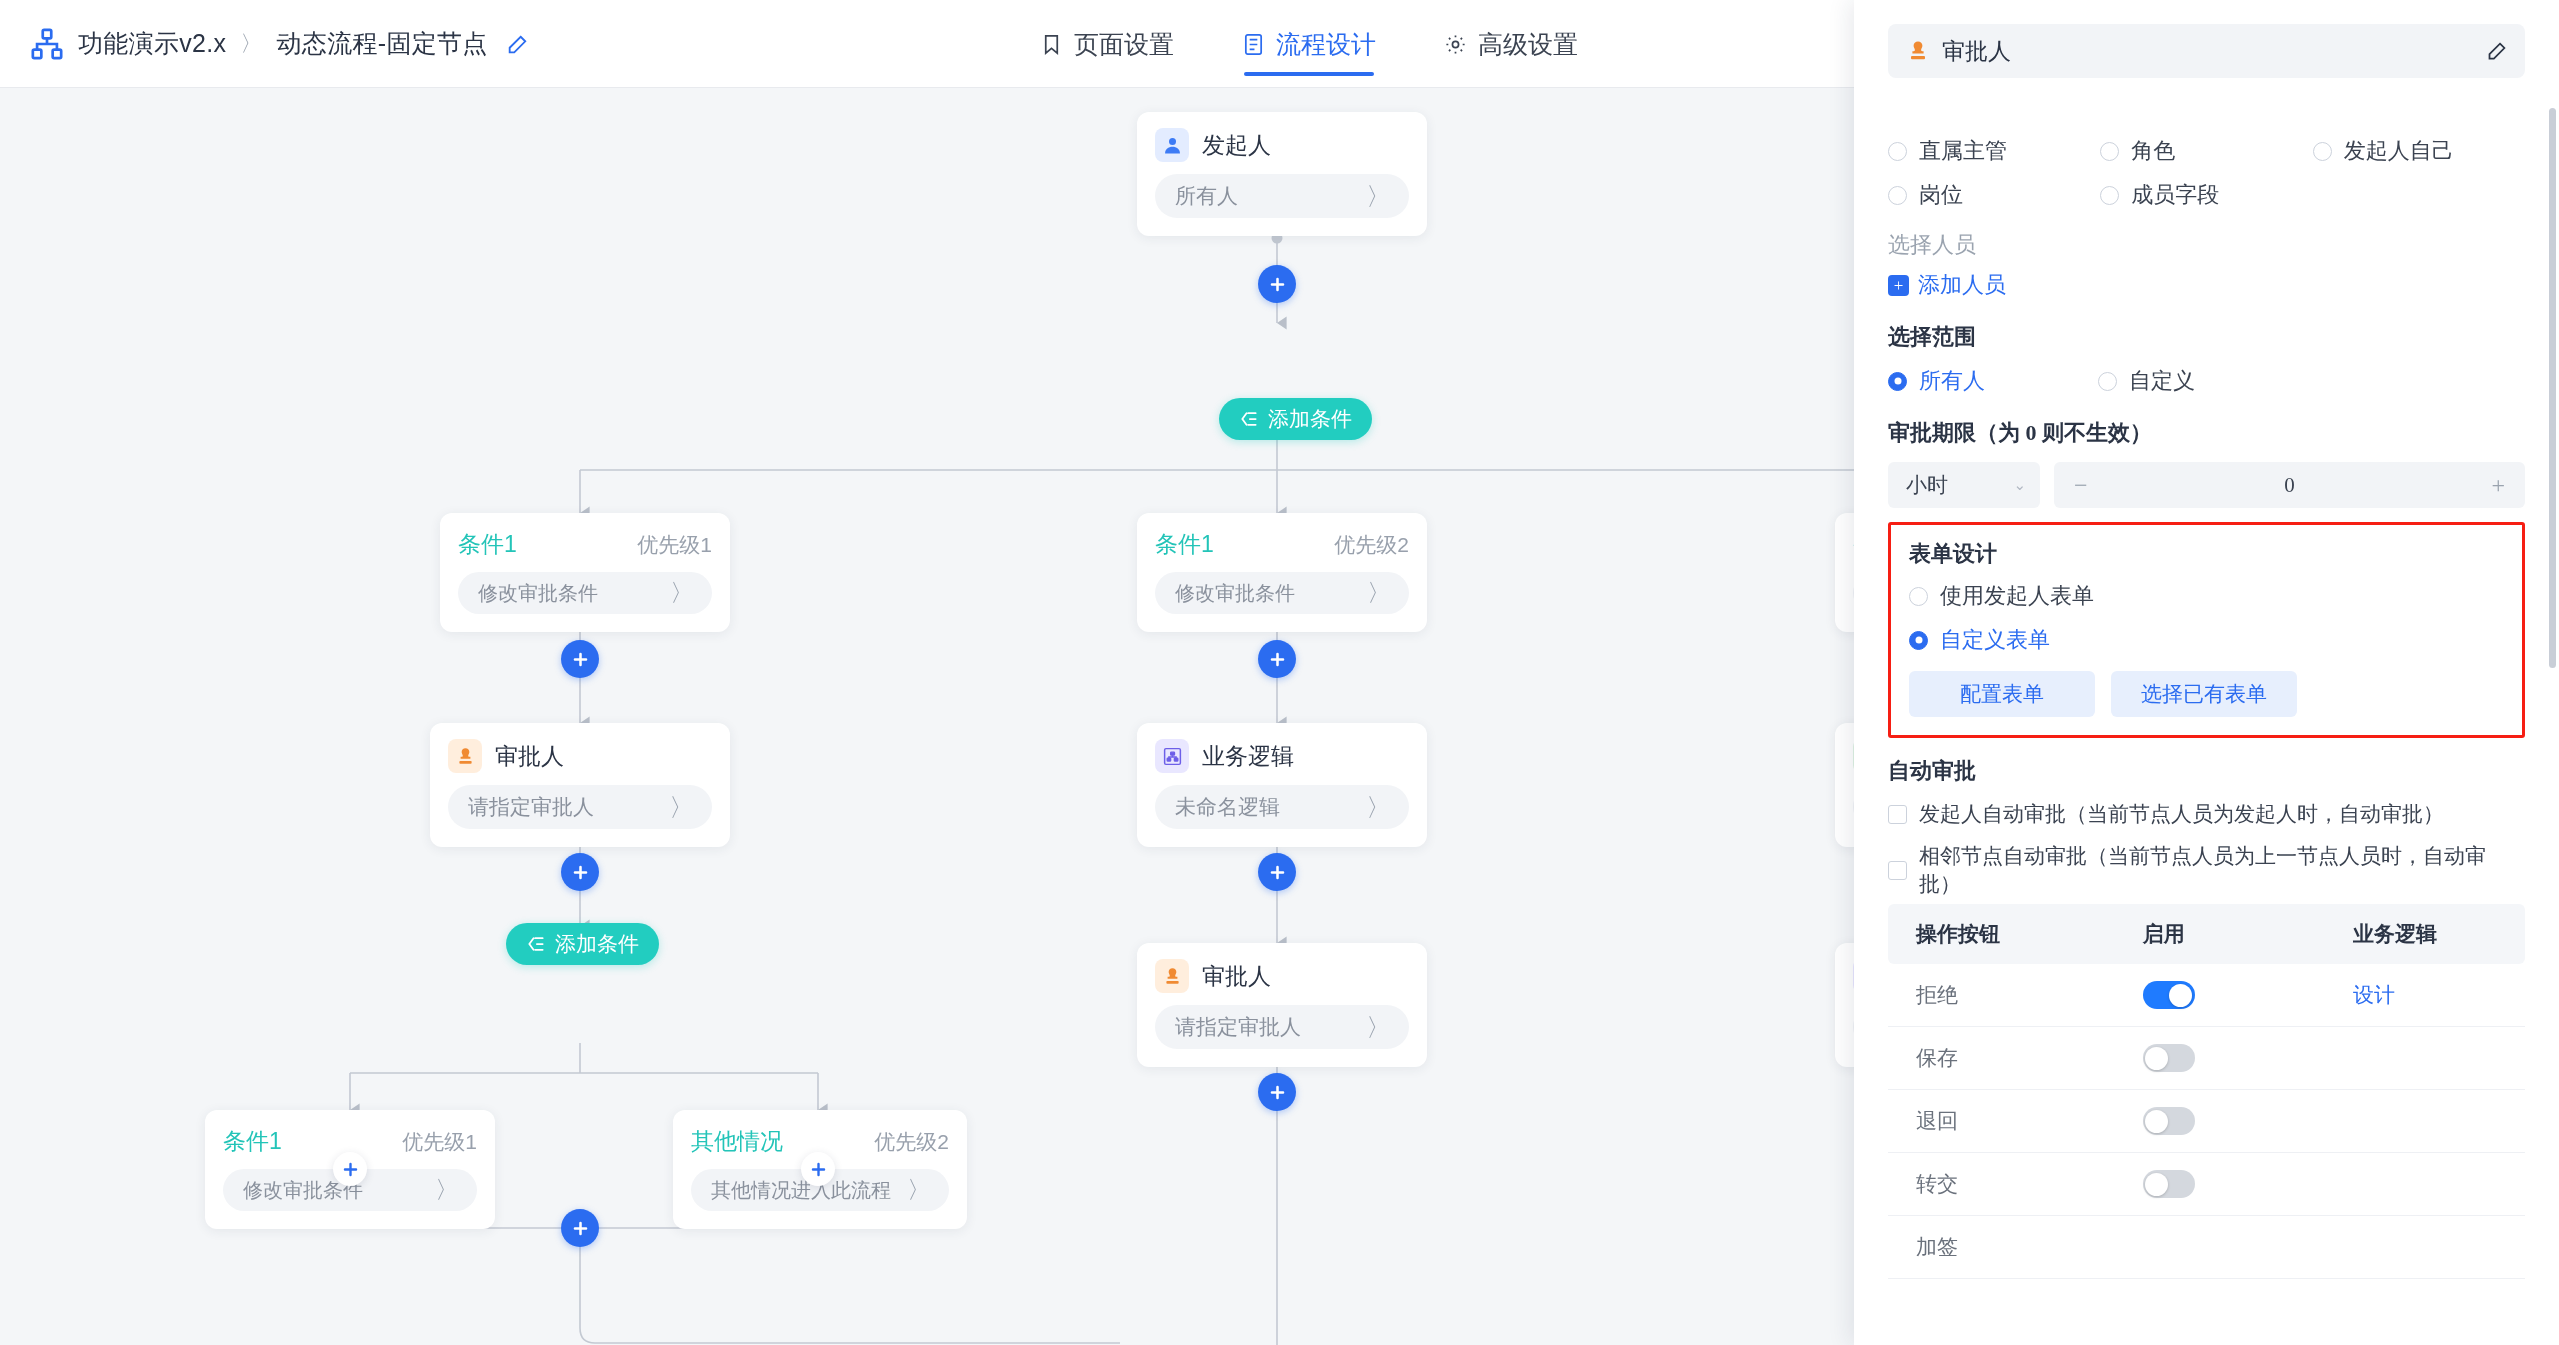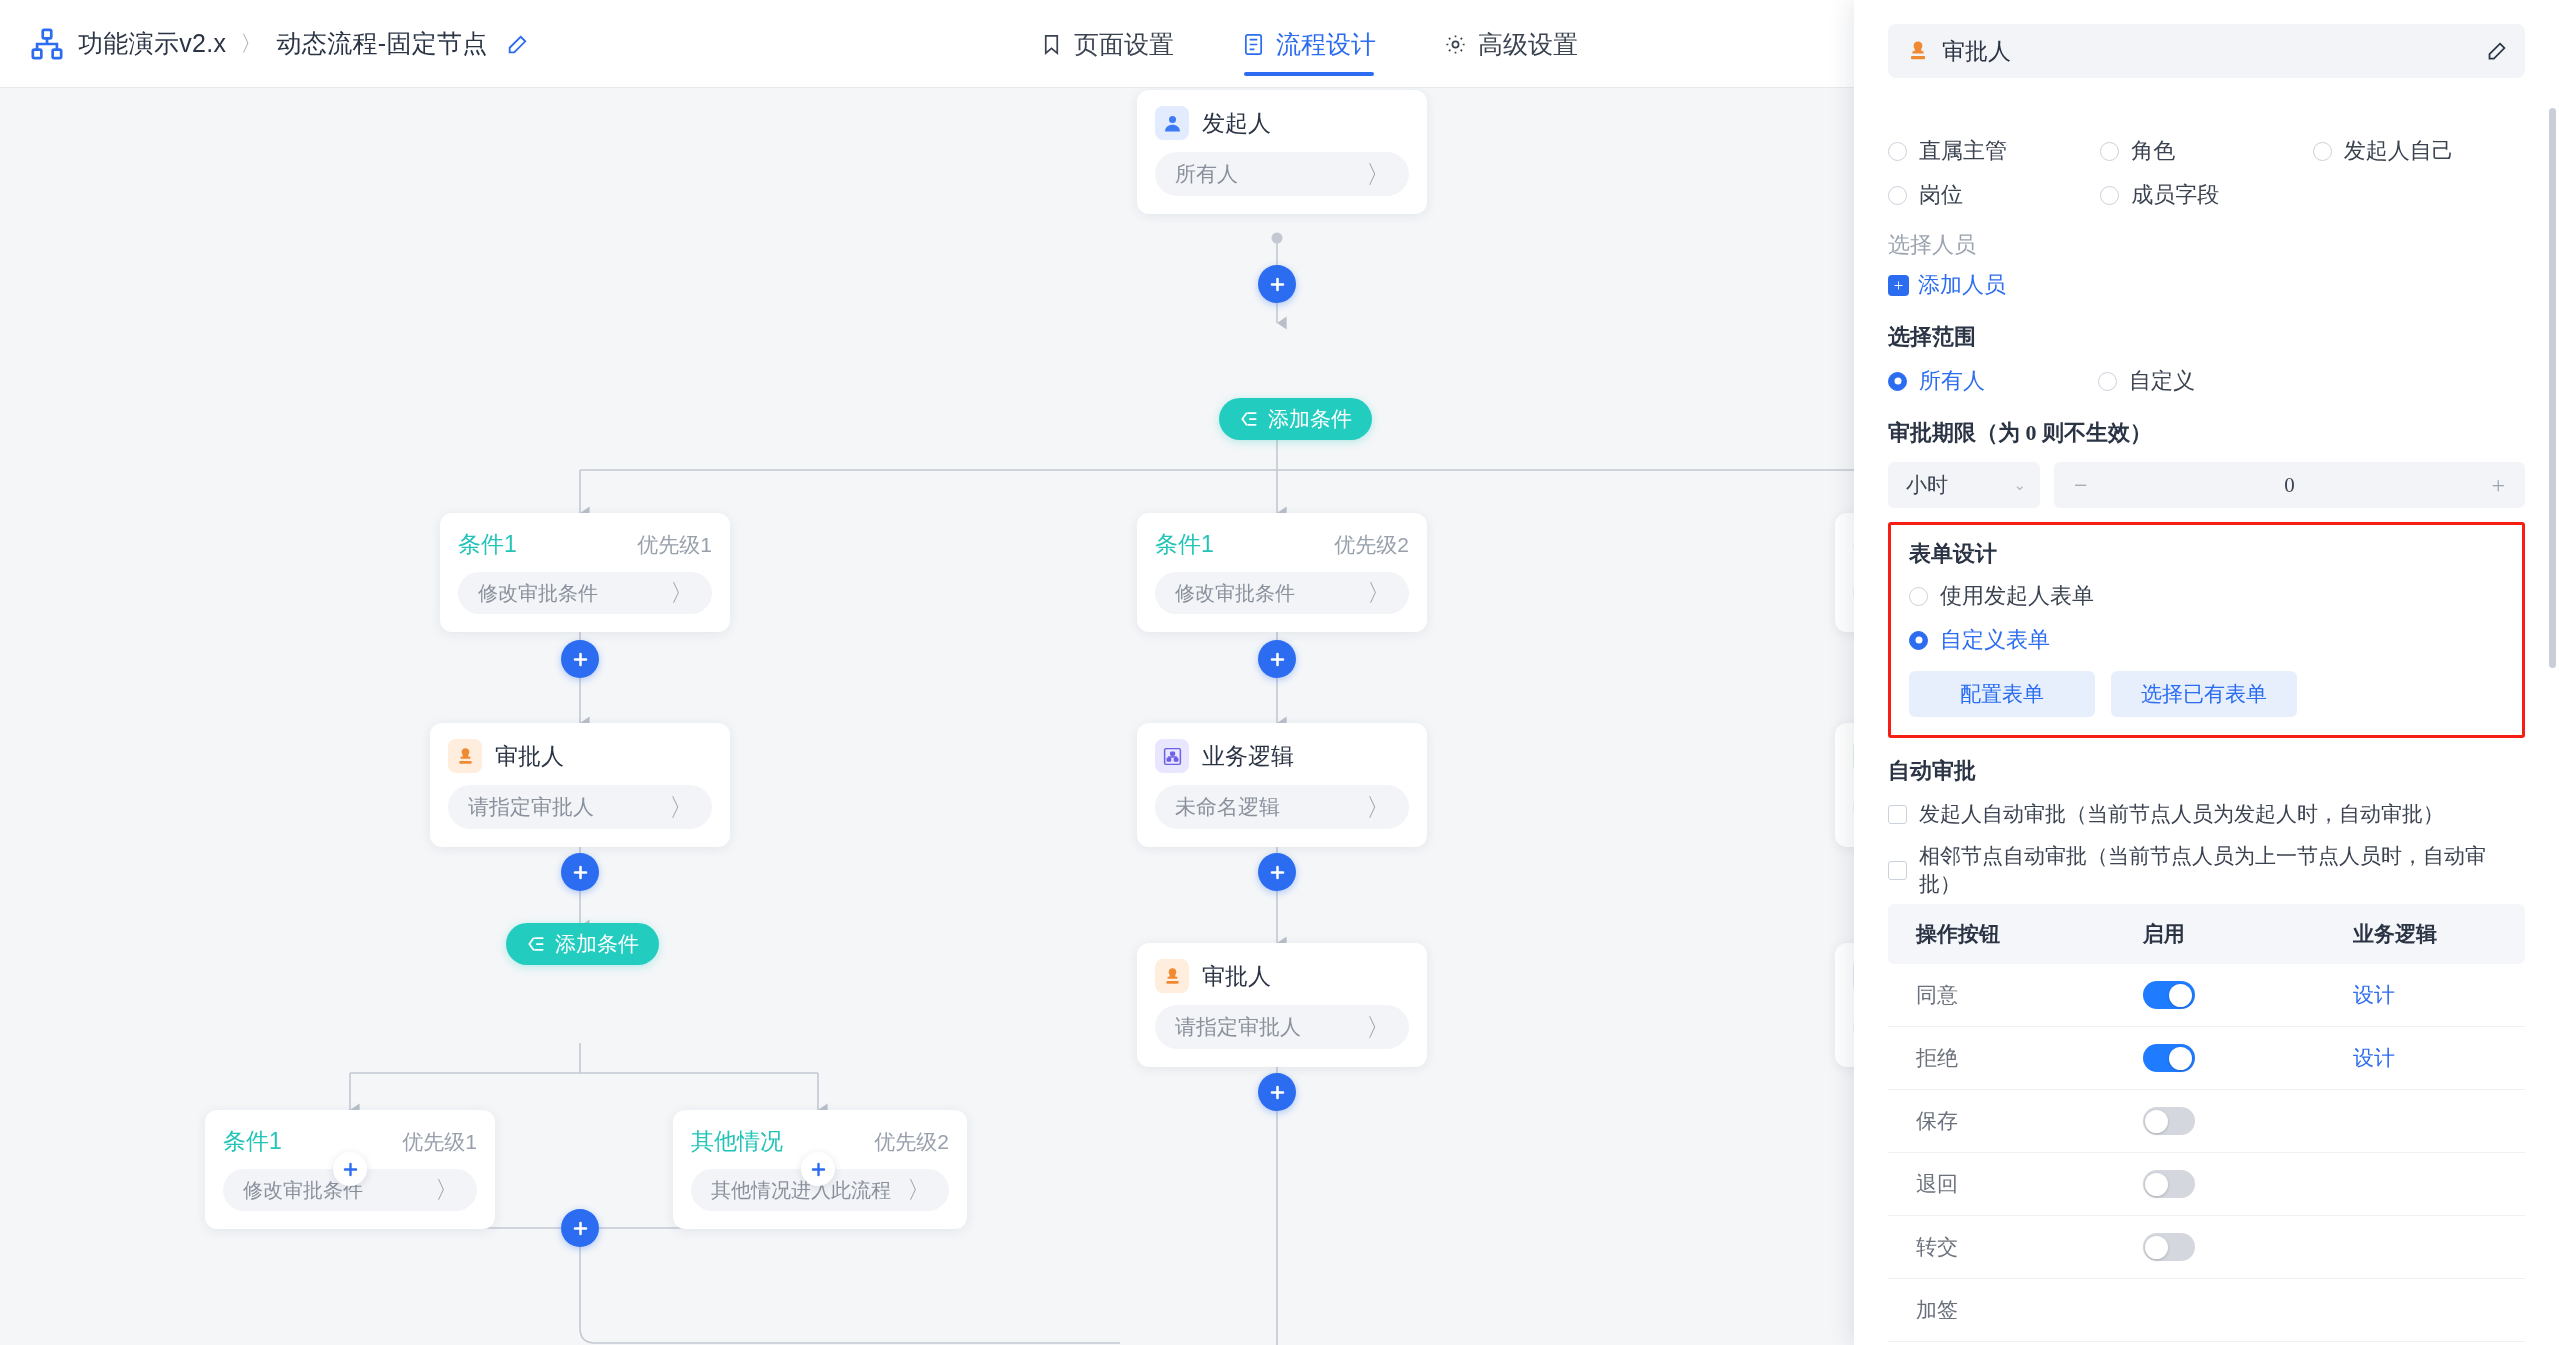--- a/index.html
+++ b/index.html
@@ -318,21 +318,21 @@
 
         <circle cx="1975" cy="520" r="5.5" fill="#c3c9d2" stroke="none"></circle>
         <path d="M1975 520 V 635" marker-end="url(#ar)"></path>
         <circle cx="1975" cy="747" r="5.5" fill="#c3c9d2" stroke="none"></circle>
         <path d="M1975 747 V 855" marker-end="url(#ar)"></path>
         <circle cx="1975" cy="965" r="5.5" fill="#c3c9d2" stroke="none"></circle>
         <path d="M1975 965 V 1257"></path>
       </g>
     </svg>
 
-    <div class="node" style="left:1137px; top:2px; width:290px;">
+    <div class="node" style="left:1137px; top:24px; width:290px;">
       <div class="nhead">
         <span class="nicon ic-blue">
           <svg viewBox="0 0 24 24" fill="#3d7bf5">
               <circle cx="12" cy="7.5" r="4"></circle>
               <path d="M3.5 21c0-4.7 3.8-7.5 8.5-7.5s8.5 2.8 8.5 7.5z"></path>
             </svg>
         </span>
         <span class="ntitle">发起人</span>
       </div>
       <div class="nfield">
@@ -701,27 +701,20 @@
 
       <table class="btntbl">
         <thead>
           <tr>
             <th style="width:40%;">操作按钮</th>
             <th style="width:33%;">启用</th>
             <th style="width:27%;">业务逻辑</th>
           </tr>
         </thead>
         <tbody>
-          <tr>
-            <td>同意</td>
-            <td>
-                <div class="sw on"></div>
-              </td>
-            <td class="logic">设计</td>
-          </tr>
           <tr>
             <td>拒绝</td>
             <td>
                 <div class="sw on"></div>
               </td>
             <td class="logic">设计</td>
           </tr>
           <tr>
             <td>保存</td>
             <td>

